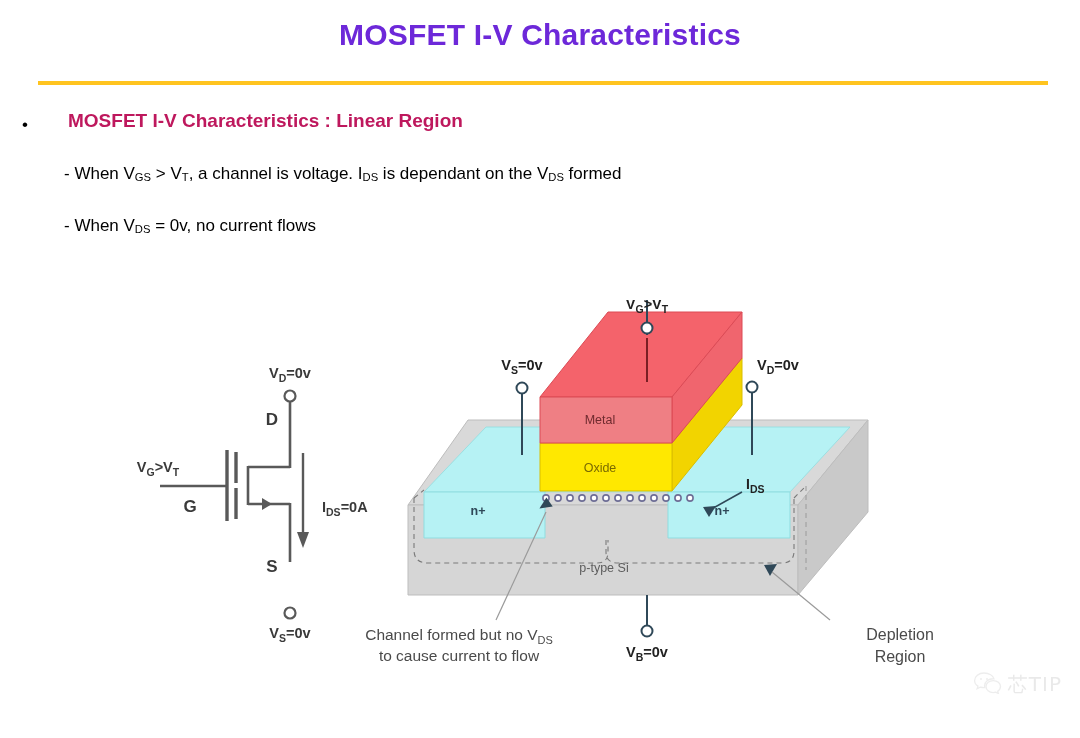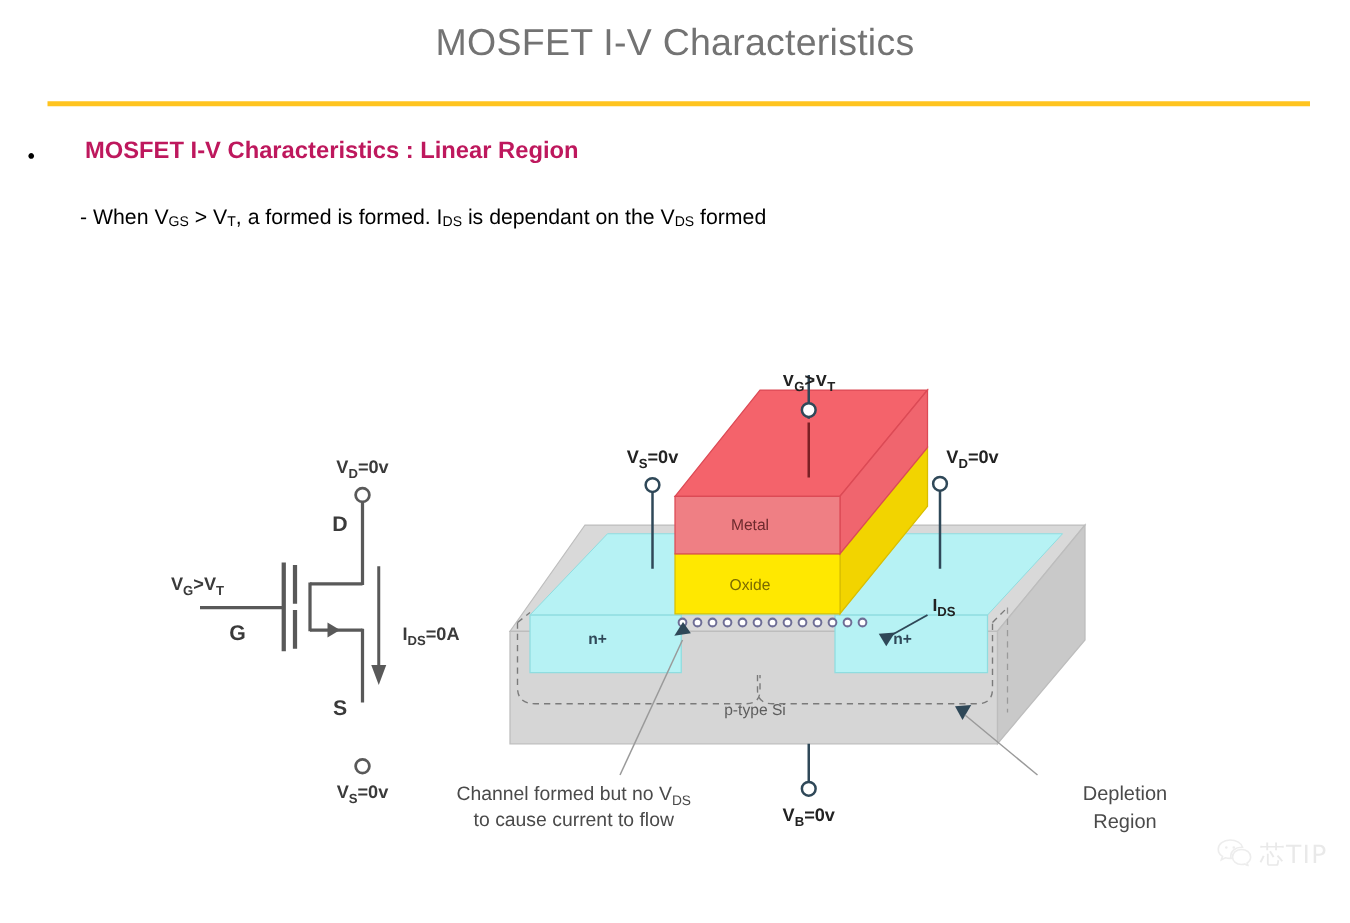--- a/index.html
+++ b/index.html
@@ -10,22 +10,22 @@
     color:#000;
     overflow:hidden;
     position:relative;
   }
   .slide{position:absolute;inset:0;}
 
   
   .title{
     position:absolute;left:0;top:18px;width:1080px;
     text-align:center;
-    font-size:30px;font-weight:normal;letter-spacing:.2px;
-    color:#737373;
+    font-size:30px;font-weight:bold;letter-spacing:.2px;
+    color:#6d28d9;
   }
   .rule{
     position:absolute;left:38px;top:81px;width:1010px;height:4px;
     background:#FFC41F;
   }
 
   
   .bullet-row{position:absolute;left:22px;top:110px;width:1000px;}
   .bullet-dot{
     position:absolute;left:0;top:6px;font-size:17px;line-height:1;color:#000;
@@ -67,23 +67,26 @@
 
   <div class="title">MOSFET I-V Characteristics</div>
   <div class="rule"></div>
 
   <div class="bullet-row">
     <span class="bullet-dot">•</span>
     <span class="bullet-main">MOSFET I-V Characteristics : Linear Region</span>
   </div>
 
   <div class="sub1">
-    <span>- When V</span><sub>GS</sub><span> &gt; V</span><sub>T</sub><span>, a formed is formed.  I</span><sub>DS</sub><span> is dependant on the V</span><sub>DS</sub><span> formed</span>
-  </div>
-
+    <span>- When V</span><sub>GS</sub><span> &gt; V</span><sub>T</sub><span>, a channel is voltage.  I</span><sub>DS</sub><span> is dependant on the V</span><sub>DS</sub><span> formed</span>
+  </div>
+
+  <div class="sub2">
+    <span>- When V</span><sub>DS</sub><span> = 0v, no current flows</span>
+  </div>
 
   <div class="figure">
     <svg width="1080" height="400" viewBox="0 0 1080 400" xmlns="http://www.w3.org/2000/svg">
 
       <g>
 
         <text x="290" y="78" font-family="Liberation Sans, sans-serif" font-size="14.5" font-weight="bold" fill="#3a3a3a" text-anchor="middle">
           <tspan>V</tspan><tspan dy="4" font-size="10.5">D</tspan><tspan dy="-4">=0v</tspan>
         </text>
 

